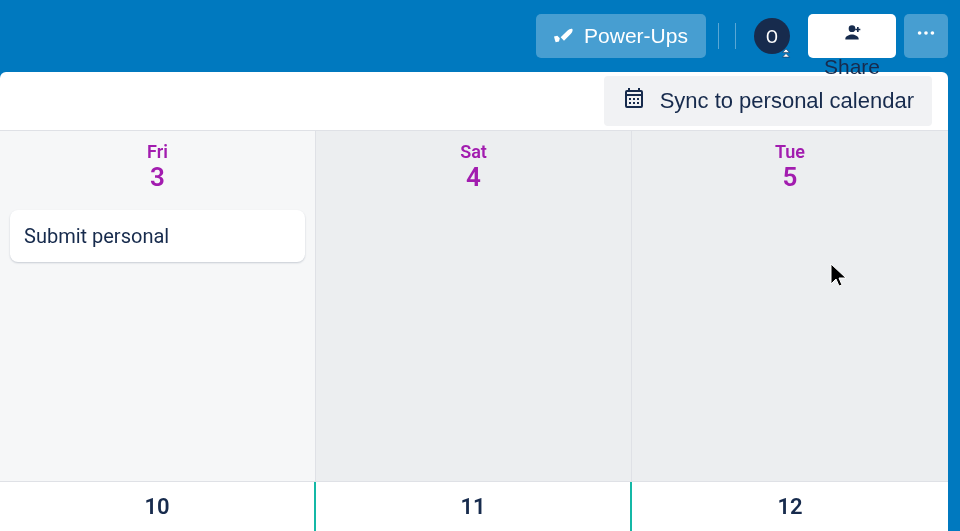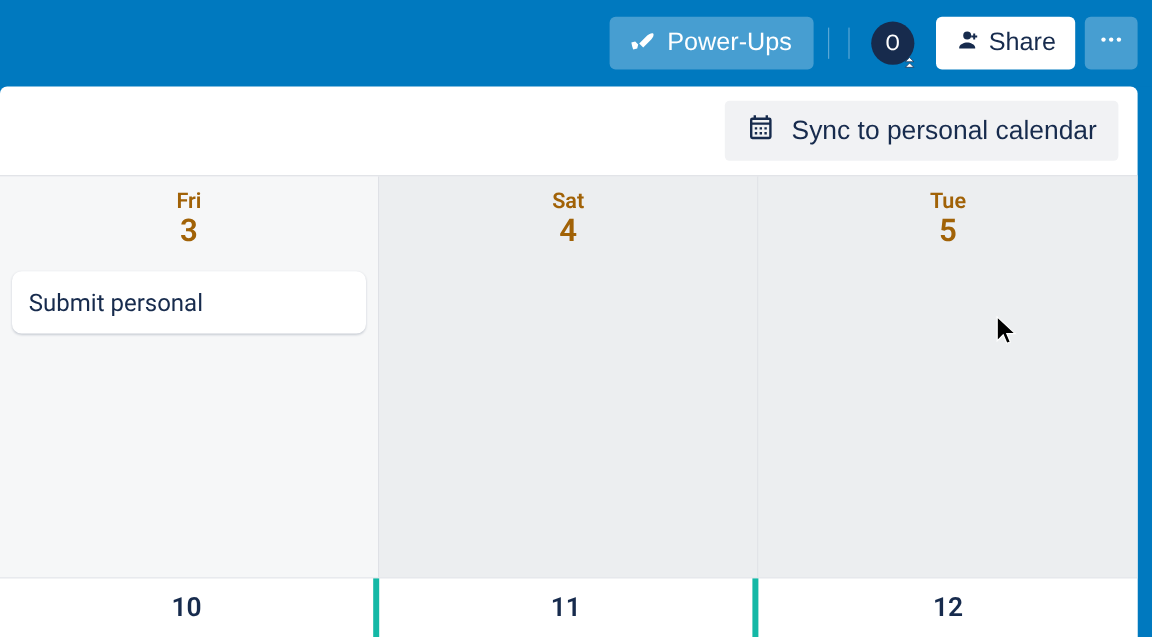--- a/index.html
+++ b/index.html
@@ -40,20 +40,21 @@
       border: none;
       border-radius: 5px;
       padding: 8px 16px;
       font-size: 21px;
       font-weight: 500;
       display: flex;
       align-items: center;
       gap: 8px;
       cursor: pointer;
       height: 44px;
+      flex-direction: column;
     }
     .btn-icon {
       background: rgba(255,255,255,0.28);
       color: #ffffff;
       border: none;
       border-radius: 5px;
       width: 44px;
       height: 44px;
       display: flex;
       align-items: center;
@@ -91,21 +92,21 @@
       background: #fff;
       border-top-left-radius: 6px;
       border-top-right-radius: 6px;
       margin-right: 12px;
       height: calc(531px - 72px);
       display: flex;
       flex-direction: column;
       overflow: hidden;
     }
     .toolbar {
-      height: 74px;
+      height: 58px;
       display: flex;
       align-items: center;
       justify-content: flex-end;
       padding: 0 16px;
     }
     .sync-btn {
       background: #f1f2f4;
       border: none;
       border-radius: 4px;
       padding: 10px 18px;
@@ -126,21 +127,21 @@
     .cal-cell {
       border-right: 1px solid #dfe1e6;
       position: relative;
       padding: 10px 0 0 0;
       background: #eceef0;
     }
     .cal-cell:first-child { background: #f6f7f8; }
     .cal-cell:last-child { border-right: none; }
     .day-header {
       text-align: center;
-      color: #a16207;
+      color: #a21caf;
       font-weight: 600;
     }
     .day-name { font-size: 18px; }
     .day-num { font-size: 26px; margin-top: 0; }
     .card {
       background: #ffffff;
       border-radius: 8px;
       box-shadow: 0 1px 2px rgba(9,30,66,0.2);
       margin: 18px 10px 0 10px;
       padding: 14px 14px;
@@ -149,21 +150,21 @@
       cursor: pointer;
     }
     .next-row {
       display: grid;
       grid-template-columns: 1fr 1fr 1fr;
       background: #fff;
       border-top: 1px solid #dfe1e6;
       height: 50px;
     }
     .next-cell {
-      border-right: 5px solid #14b8a6;
+      border-right: 2px solid #14b8a6;
       display: flex;
       align-items: center;
       justify-content: center;
       font-size: 22px;
       font-weight: 600;
       color: #172b4d;
     }
     .next-cell:last-child { border-right: none; }
     .cursor-arrow {
       position: absolute;

